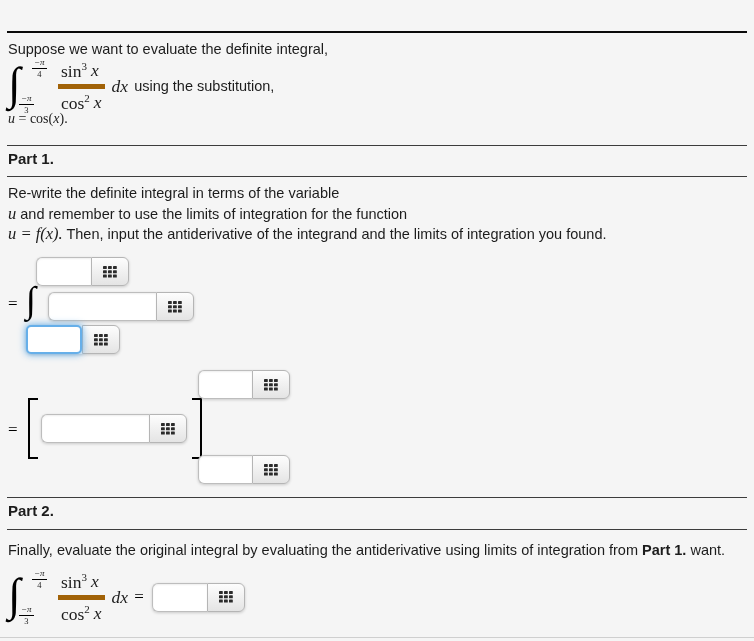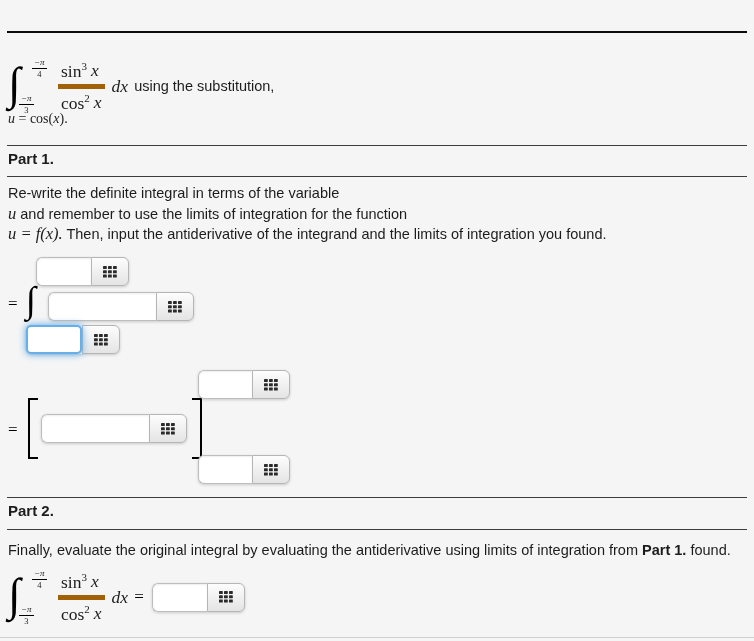--- a/index.html
+++ b/index.html
@@ -88,20 +88,21 @@
   .int-sm { position:absolute; font-family:"Liberation Serif","DejaVu Serif",serif;
             font-size:37px; line-height:40px; color:#000; }
 </style>
 </head>
 <body>
 
 <div class="page">
 
   <div class="rule rule-title" style="top:31px;"></div>
 
+  <div class="abs para" style="top:40px;">Suppose we want to evaluate the definite integral,</div>
 
   <div class="math-row" style="left:8px; top:57px; height:58px;">
     <span class="int-construct">
       <span class="int-sign">∫</span>
       <span class="lim lim-upper">
         <span class="sfrac"><span class="sfrac-num">−π</span><span class="sfrac-den">4</span></span>
       </span>
       <span class="lim lim-lower">
         <span class="sfrac"><span class="sfrac-num">−π</span><span class="sfrac-den">3</span></span>
       </span>
@@ -242,21 +243,21 @@
             </g>
           </svg>
       </button>
     </span>
   </div>
 
   <div class="rule" style="top:497px;"></div>
   <div class="abs part-heading" style="top:502px;">Part 2.</div>
   <div class="rule" style="top:529px;"></div>
 
-  <div class="abs para" style="top:541px; right:0;"><span>Finally, evaluate the original integral by evaluating the antiderivative using limits of integration from </span><b>Part 1.</b><span> found.</span></div>
+  <div class="abs para" style="top:541px; right:0;"><span>Finally, evaluate the original integral by evaluating the antiderivative using limits of integration from </span><b>Part 1.</b><span> want.</span></div>
 
   <div class="math-row" style="left:8px; top:568px; height:58px;">
     <span class="int-construct">
       <span class="int-sign">∫</span>
       <span class="lim lim-upper">
         <span class="sfrac"><span class="sfrac-num">−π</span><span class="sfrac-den">4</span></span>
       </span>
       <span class="lim lim-lower">
         <span class="sfrac"><span class="sfrac-num">−π</span><span class="sfrac-den">3</span></span>
       </span>

